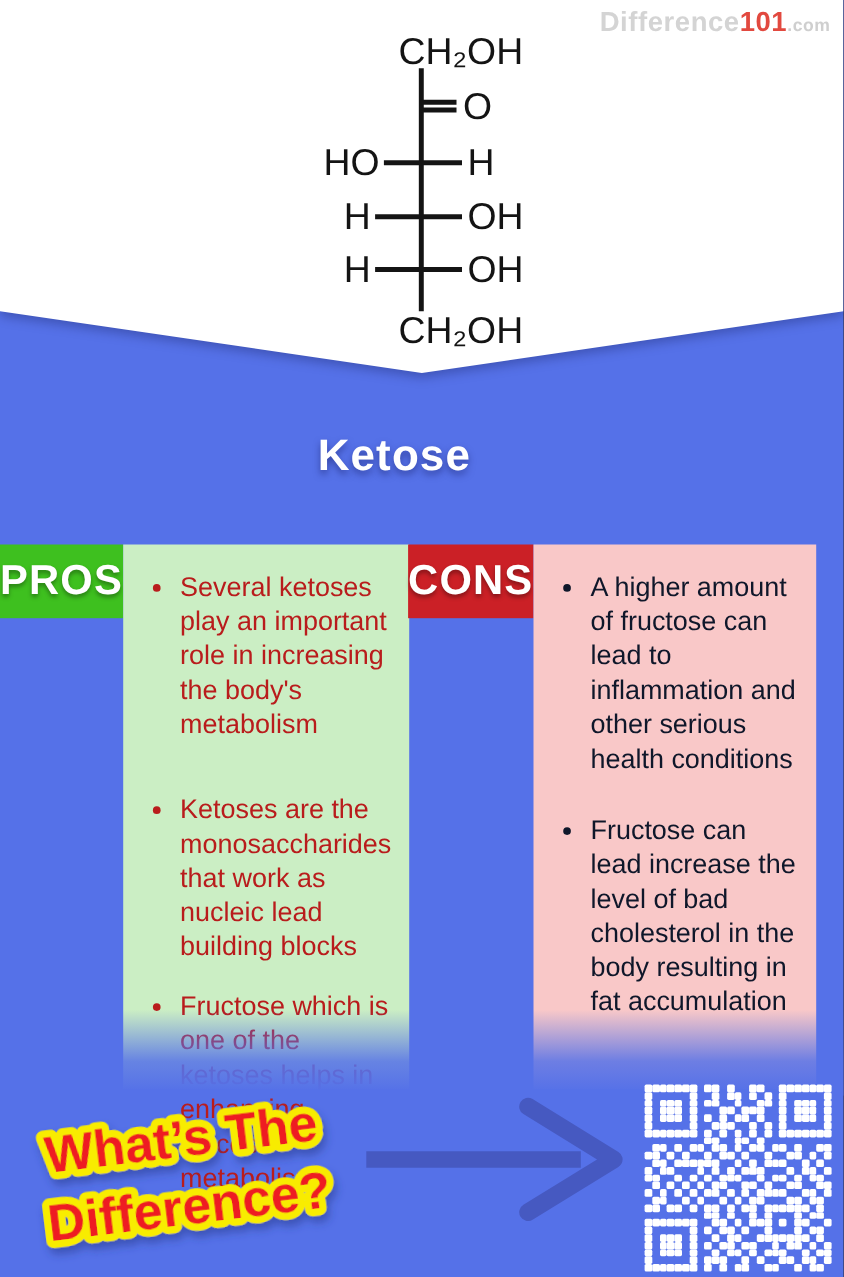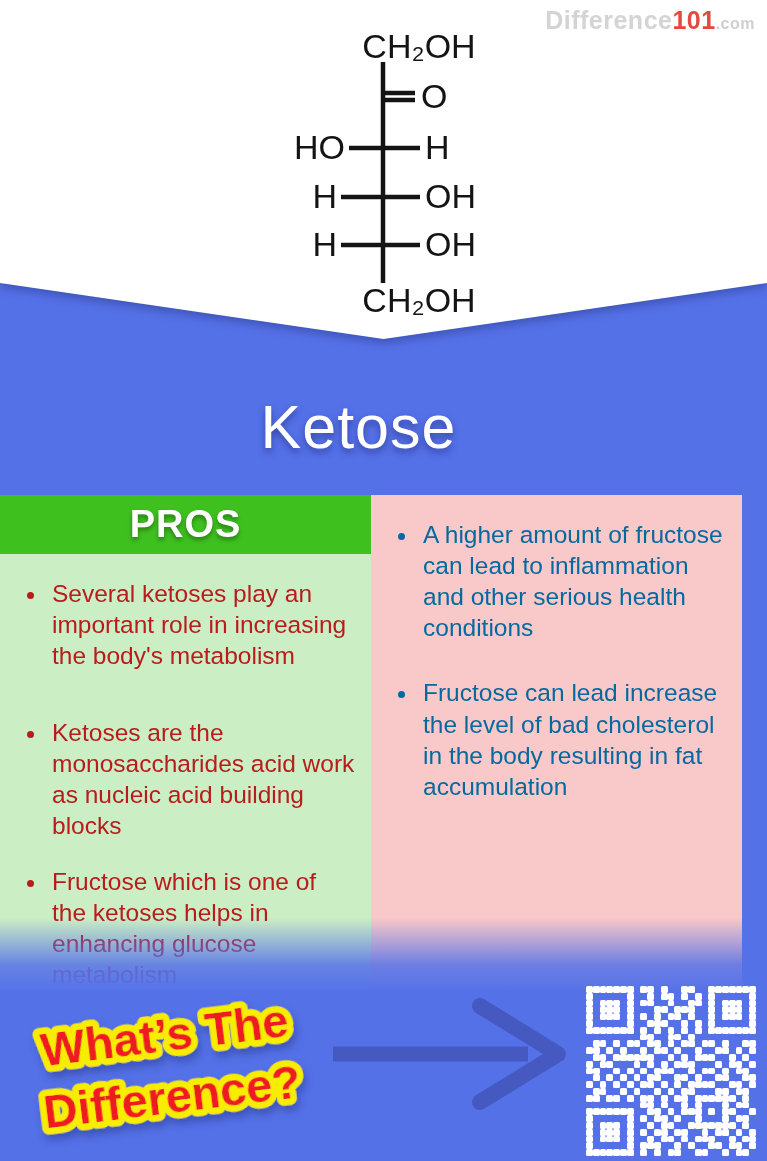--- a/index.html
+++ b/index.html
@@ -18,33 +18,33 @@
   .logo{position:absolute;top:6px;right:12px;font-weight:bold;font-size:25px;
     letter-spacing:.5px;color:#d4d4d4;text-shadow:0 1px 1px rgba(255,255,255,.8);}
   .logo .logo-red{color:#e2493f;}
   .logo .logo-com{font-size:16px;color:#cfcfcf;}
   
   .molecule{position:absolute;left:265px;top:20px;width:230px;height:300px;}
   .molecule line{stroke:#141414;stroke-width:4.5;}
   .molecule text{fill:#141414;font-size:34px;font-family:"Liberation Sans",sans-serif;}
   
   .title{position:absolute;top:392px;left:0;width:717px;text-align:center;
-    color:#ffffff;font-size:61px;font-weight:normal;letter-spacing:1px;
+    color:#ffffff;font-size:40px;font-weight:bold;letter-spacing:1px;
     text-shadow:0 4px 7px rgba(25,35,110,.55);}
   
   .columns{position:absolute;top:495px;left:0;width:767px;height:495px;display:flex;}
-  .col{width:371px;display:flex;flex-direction:column;}
+  .col{width:371px;display:flex;flex-direction:row;}
   .col-header{height:67px;display:flex;align-items:center;justify-content:center;
     color:#fff;font-size:38px;font-weight:bold;letter-spacing:1px;
     text-shadow:0 3px 4px rgba(0,0,0,.35);}
   .pros .col-header{background:#3ec01f;}
   .cons .col-header{background:#cb2026;}
   .col-body{flex:1;margin:0;padding:24px 16px 0 48px;list-style:disc outside;}
   .pros .col-body{background:#cbeec4;color:#b91c1c;}
-  .cons .col-body{background:#f9c8c8;color:#0369a1;}
+  .cons .col-body{background:#f9c8c8;color:#0f172a;}
   .col-body li{font-size:24.5px;line-height:1.27;margin:0;padding-left:4px;}
   .pros .col-body li:nth-child(2){margin-top:46px;}
   .pros .col-body li:nth-child(3){margin-top:24px;}
   .cons .col-body li:nth-child(2){margin-top:34px;}
   
   .fade-overlay{position:absolute;top:918px;left:0;width:767px;height:78px;
     background:linear-gradient(to bottom,rgba(85,113,232,0) 0%,rgba(85,113,232,.85) 60%,#5571e8 95%);
     pointer-events:none;}
   
   .wtd{position:absolute;left:8px;top:983px;width:322px;height:178px;overflow:visible;}
@@ -88,25 +88,26 @@
     <text x="154" y="292" text-anchor="middle">CH₂OH</text>
   </svg>
 
   <div class="title">Ketose</div>
 
   <div class="columns">
     <div class="col pros">
       <div class="col-header">PROS</div>
       <ul class="col-body">
         <li>Several ketoses play an important role in increasing the body's metabolism</li>
-        <li>Ketoses are the monosaccharides acid work as nucleic acid building blocks</li>
+        <li>Ketoses are the monosaccharides that work as nucleic lead building blocks</li>
         <li>Fructose which is one of the ketoses helps in enhancing glucose metabolism</li>
       </ul>
     </div>
     <div class="col cons">
+      <div class="col-header">CONS</div>
       <ul class="col-body">
         <li>A higher amount of fructose can lead to inflammation and other serious health conditions</li>
         <li>Fructose can lead increase the level of bad cholesterol in the body resulting in fat accumulation</li>
       </ul>
     </div>
   </div>
 
   <div class="fade-overlay"></div>
 
   <svg class="wtd" viewBox="0 0 322 178">

